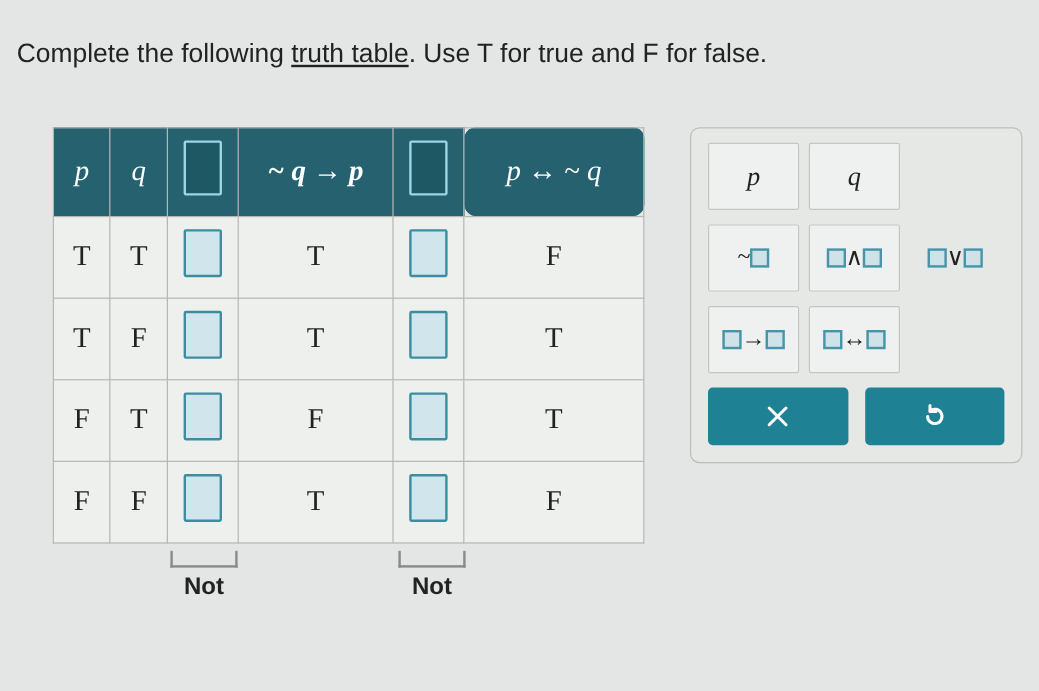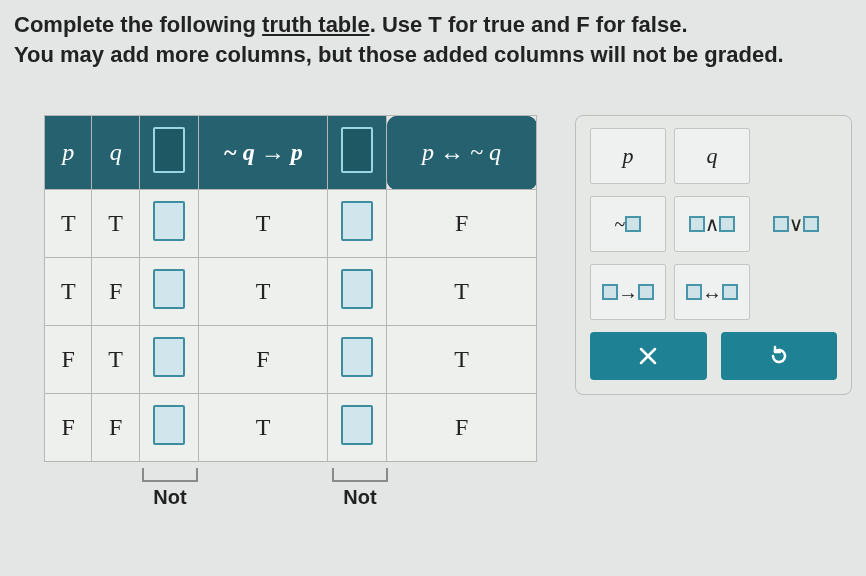--- a/index.html
+++ b/index.html
@@ -1,17 +1,17 @@
 <!DOCTYPE html>
 <html><head>
 <meta charset="utf-8">
 <style>
 * { margin:0; padding:0; box-sizing:border-box; }
 body { font-family:Georgia,serif; font-size:22px; color:#222; background:#e3e6e4; width:866px; height:576px; overflow:hidden; padding:10px 14px; }
-.instructions { line-height:1.35; font-family:Arial,sans-serif; font-weight:700; font-size:22px; }
+.instructions { line-height:1.35; font-family:Arial,sans-serif; font-weight:400; font-size:22px;margin-top:20px; }
 .instructions .underline { text-decoration:underline; }
 .work { display:flex; gap:38px; margin-top:46px; align-items:flex-start; padding-left:30px; }
 .tt { border-collapse:collapse; font-style:italic; font-family:'Times New Roman',serif; }
 .tt th, .tt td { border:1px solid #b6b6b6; text-align:center; vertical-align:middle; background:#eef0ee; }
 .tt thead tr { background:#25616f; }
 .tt thead th { background:#25616f; color:#fff; font-weight:normal; font-size:24px; height:74px; }
 .tt td { height:68px; font-size:24px; font-style:normal; }
 .tt .c-p,.tt .c-q { width:48px; }
 .tt .c-bl1,.tt .c-bl2 { width:60px; }
 .tt .c-e1 { width:130px;font-weight:bold; }
@@ -30,21 +30,20 @@
 .sq { display:inline-block; width:16px; height:16px; border:2px solid #4695a8; background:#cfe2e8; vertical-align:middle; }
 .actions { display:flex; gap:14px; margin-top:4px; }
 .abtn { flex:1; height:48px; background:#1f8294; color:#fff; border:none; border-radius:4px; font-size:24px; cursor:pointer; display:flex; align-items:center; justify-content:center; }
 svg { overflow:visible; }
 </style>
 </head>
 <body>
 
 <div class="instructions">
   <span>Complete the following </span><span class="underline">truth table</span><span>. Use T for true and F for false.</span><br>
-  <span>You may add more columns, but those added columns will not be graded.</span>
 </div>
 
 <div class="work">
   <div>
     <table class="tt">
       <thead>
         <tr>
           <th class="c-p">p</th>
           <th class="c-q">q</th>
           <th class="c-bl1"><span class="slot slot-head"></span></th>

